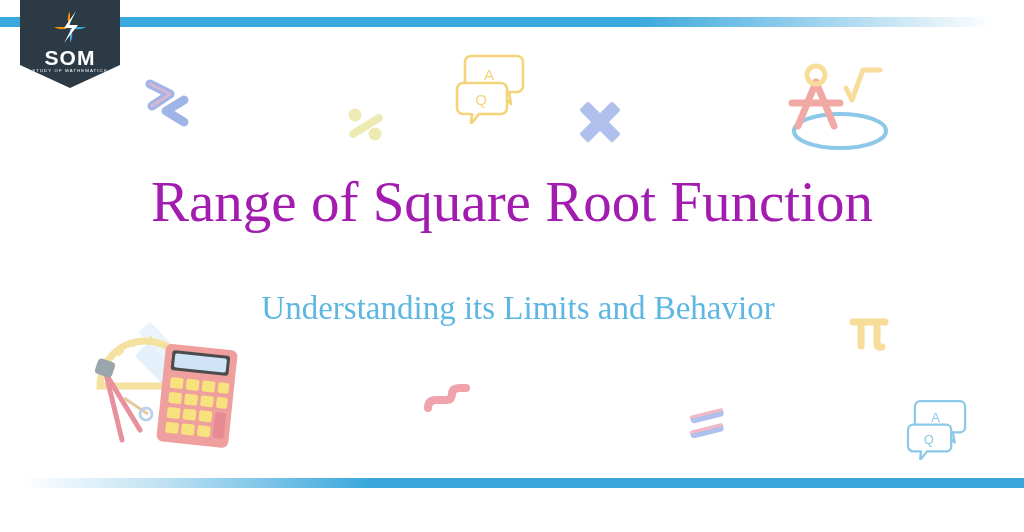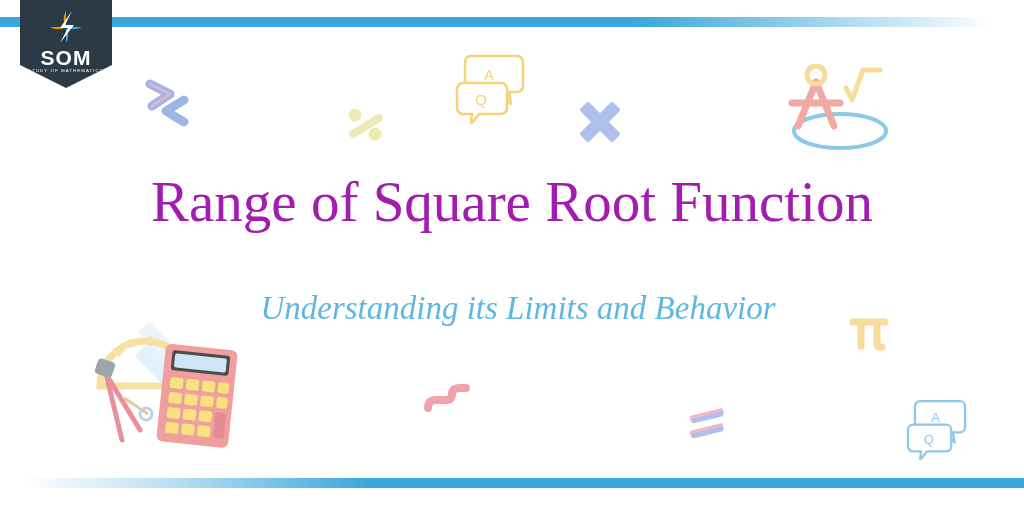--- a/index.html
+++ b/index.html
@@ -37,21 +37,21 @@
     height: 10px;
     background: linear-gradient(to right,
         rgba(255,255,255,0) 2%, #bfe1f3 16%, #3aa8dc 36%, #3aa8dc 100%);
   }
 
   
   .logo {
     position: absolute;
     left: 20px;
     top: 0;
-    width: 92px;
+    width: 100px;
     height: 88px;
     background: #2b3a44;
     -webkit-clip-path: polygon(0 0, 100% 0, 100% 74%, 50% 100%, 0 74%);
     clip-path: polygon(0 0, 100% 0, 100% 74%, 50% 100%, 0 74%);
     text-align: center;
   }
   .logo-mark {
     position: absolute;
     left: 50%;
     top: 9px;
@@ -94,21 +94,20 @@
     color: #a21caf;
     line-height: 1.05;
     white-space: nowrap;
   }
   .subtitle {
     position: absolute;
     left: 12px;
     right: 0;
     top: 290px;
     text-align: center;
-    font-style: italic;
     font-size: 33px;
     color: #5EB7E3;
     line-height: 1.1;
     white-space: nowrap;
   }
 
   
   .deco { position: absolute; }
 </style>
 </head>

